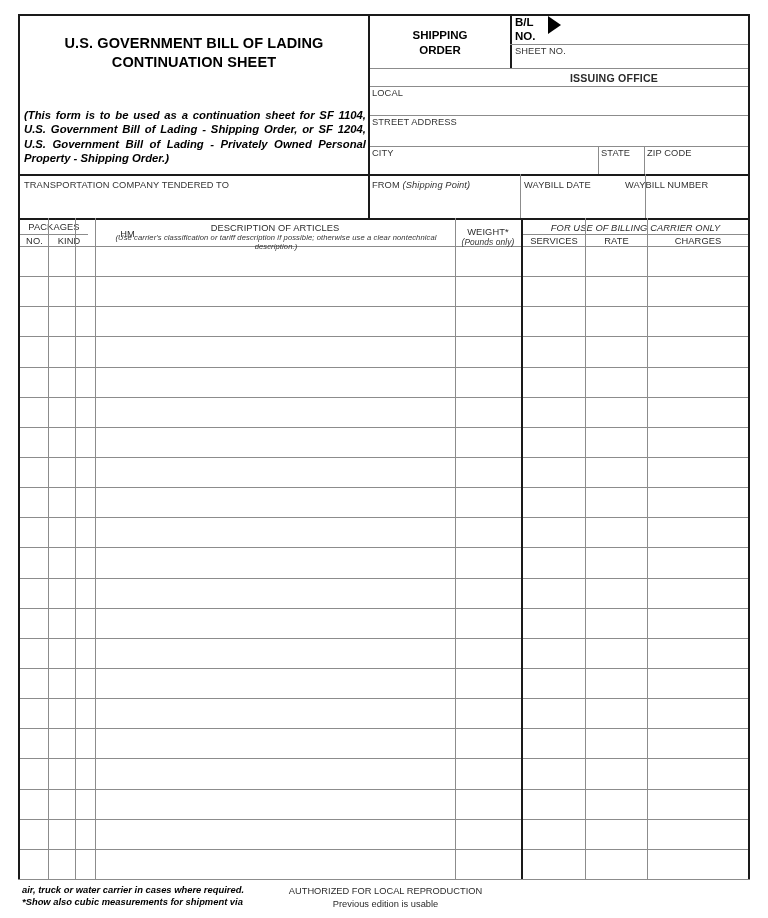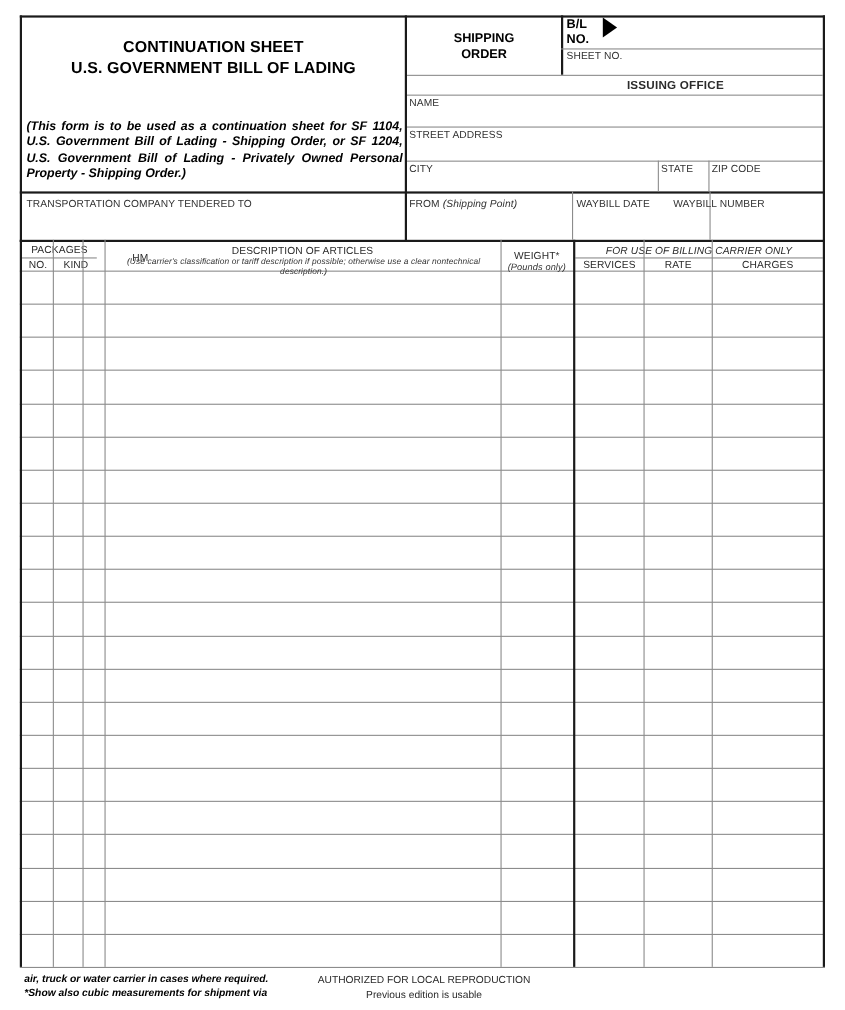--- a/index.html
+++ b/index.html
@@ -164,22 +164,22 @@
 
   <div class="hrule-dark" style="left:18px; top:14px; width:732px;"></div>
   <div class="hrule-dark" style="left:18px; top:174px; width:732px;"></div>
   <div class="hrule-dark" style="left:18px; top:218px; width:732px;"></div>
 
   <div class="vrule-dark" style="left:18px; top:14px; height:206px;"></div>
   <div class="vrule-dark" style="left:748px; top:14px; height:206px;"></div>
   <div class="vrule-dark" style="left:368px; top:14px; height:206px;"></div>
 
   <div class="title-block">
+    <div class="title-line">U.S. GOVERNMENT BILL OF LADING</div>
     <div class="title-line">CONTINUATION SHEET</div>
-    <div class="title-line">U.S. GOVERNMENT BILL OF LADING</div>
   </div>
 
   <div class="intro-block">
     <div class="intro-text">(This form is to be used as a continuation sheet for SF 1104, U.S. Government Bill of Lading - Shipping Order, or SF 1204, U.S. Government Bill of Lading - Privately Owned Personal Property - Shipping Order.)</div>
   </div>
 
   <div class="flabel" style="left:24px; top:180px;">TRANSPORTATION COMPANY TENDERED TO</div>
   <div style="position:absolute; left:24px; top:192px; width:336px; height:24px; font-size:11px;"></div>
 
   <div class="vrule-dark" style="left:510px; top:14px; height:54px;"></div>
@@ -197,21 +197,21 @@
   </div>
   <div class="triangle" style="left:548px; top:16px;"></div>
   <div style="position:absolute; left:570px; top:18px; width:172px; height:22px;"></div>
 
   <div class="flabel" style="left:515px; top:46px;">SHEET NO.</div>
   <div style="position:absolute; left:570px; top:46px; width:172px; height:18px;"></div>
 
   <div class="center-label" style="left:370px; top:72px; width:416px;padding-left:36px;">ISSUING OFFICE</div>
   <div class="hrule-gray" style="left:370px; top:86px; width:378px;"></div>
 
-  <div class="flabel" style="left:372px; top:88px;">NAME</div>
+  <div class="flabel" style="left:372px; top:88px;">LOCAL</div>
   <div style="position:absolute; left:372px; top:99px; width:374px; height:16px;"></div>
   <div class="hrule-gray" style="left:370px; top:115px; width:378px;"></div>
 
   <div class="flabel" style="left:372px; top:117px;">STREET ADDRESS</div>
   <div style="position:absolute; left:372px; top:128px; width:374px; height:16px;"></div>
   <div class="hrule-gray" style="left:370px; top:146px; width:378px;"></div>
 
   <div class="flabel" style="left:372px; top:148px;">CITY</div>
   <div style="position:absolute; left:372px; top:159px; width:220px; height:16px;"></div>
 
@@ -227,21 +227,21 @@
     <span>FROM</span>
     <span class="ital">(Shipping Point)</span>
   </div>
   <div style="position:absolute; left:372px; top:192px; width:142px; height:24px;"></div>
 
   <div class="vrule-gray" style="left:520px; top:174px; height:44px;"></div>
   <div class="flabel" style="left:524px; top:180px;">WAYBILL DATE</div>
   <div style="position:absolute; left:524px; top:192px; width:118px; height:24px;"></div>
 
   <div class="vrule-gray" style="left:645px; top:174px; height:44px;"></div>
-  <div class="flabel" style="left:612px; top:180px;">WAYBILL NUMBER</div>
+  <div class="flabel" style="left:625px; top:180px;">WAYBILL NUMBER</div>
   <div style="position:absolute; left:649px; top:192px; width:96px; height:24px;"></div>
 
   <div class="hrule-gray" style="left:20px; top:234px; width:68px;"></div>
   <div class="hrule-gray" style="left:523px; top:234px; width:225px;"></div>
   <div class="hrule-gray" style="left:18px; top:246px; width:732px;"></div>
 
   <div class="th" style="left:20px; top:222px; width:68px;">PACKAGES</div>
   <div class="th" style="left:20px; top:236px; width:29px;">NO.</div>
   <div class="th" style="left:50px; top:236px; width:38px;">KIND</div>
   <div class="th" style="left:76px; top:229px; width:19px;margin-left:42px;">HM</div>

